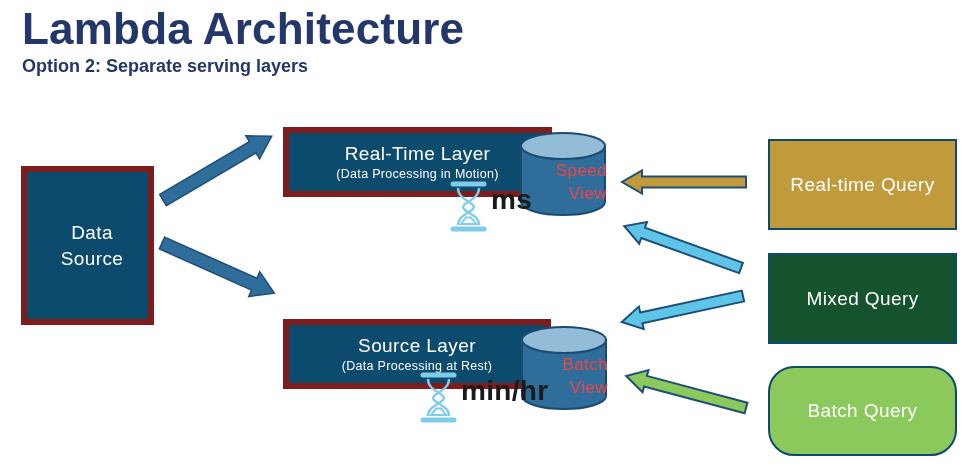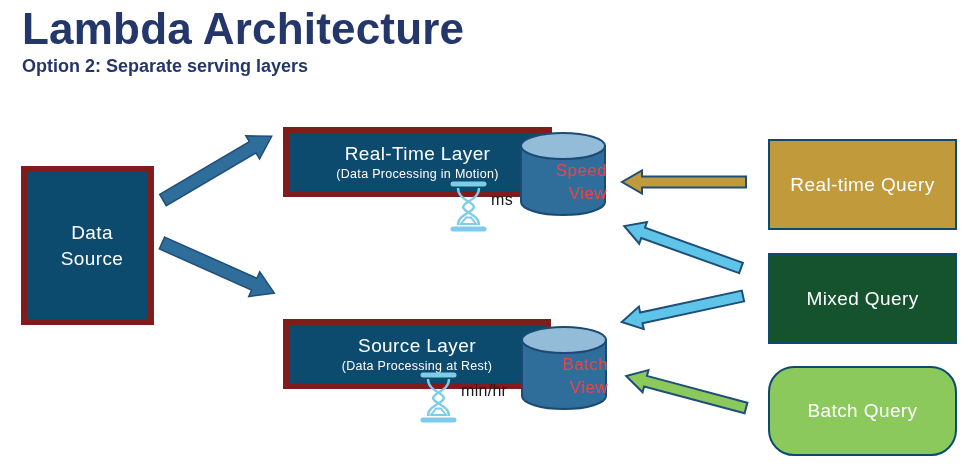--- a/index.html
+++ b/index.html
@@ -90,22 +90,22 @@
   .latency {
     position: absolute;
     display: flex;
     align-items: center;
   }
   .latency-speed { left: 449px; top: 180px; }
   .latency-batch { left: 419px; top: 371px; }
   .latency svg { display: block; }
   .lat-lbl {
     color: #1A1A1A;
-    font-size: 16px;
-    font-weight: 400;
+    font-size: 28px;
+    font-weight: 700;
     margin-left: 3px;
     margin-top: -14px;
     letter-spacing: 0.3px;
   }
 </style>
 </head>
 <body>
 
 <div class="canvas">
 

